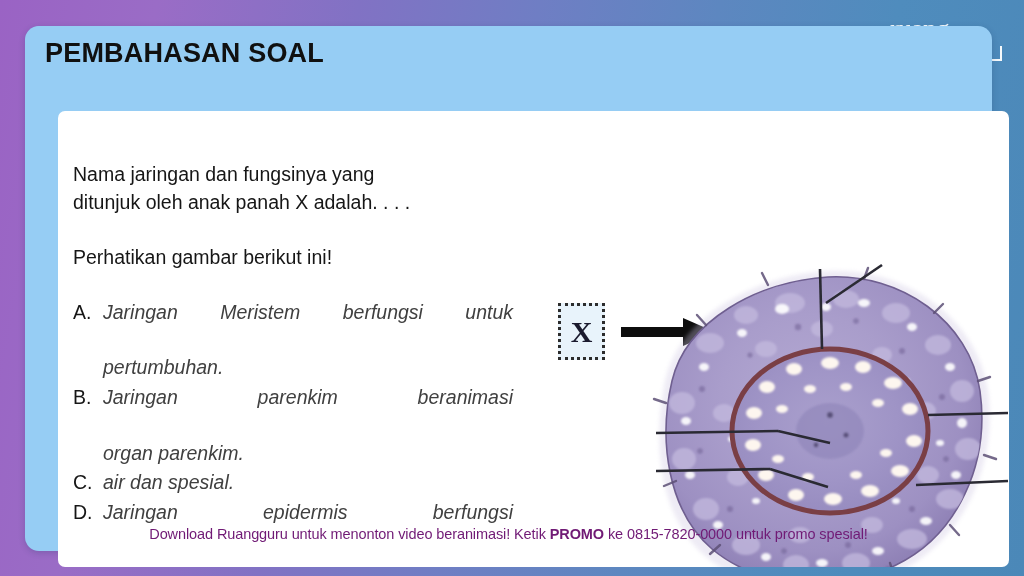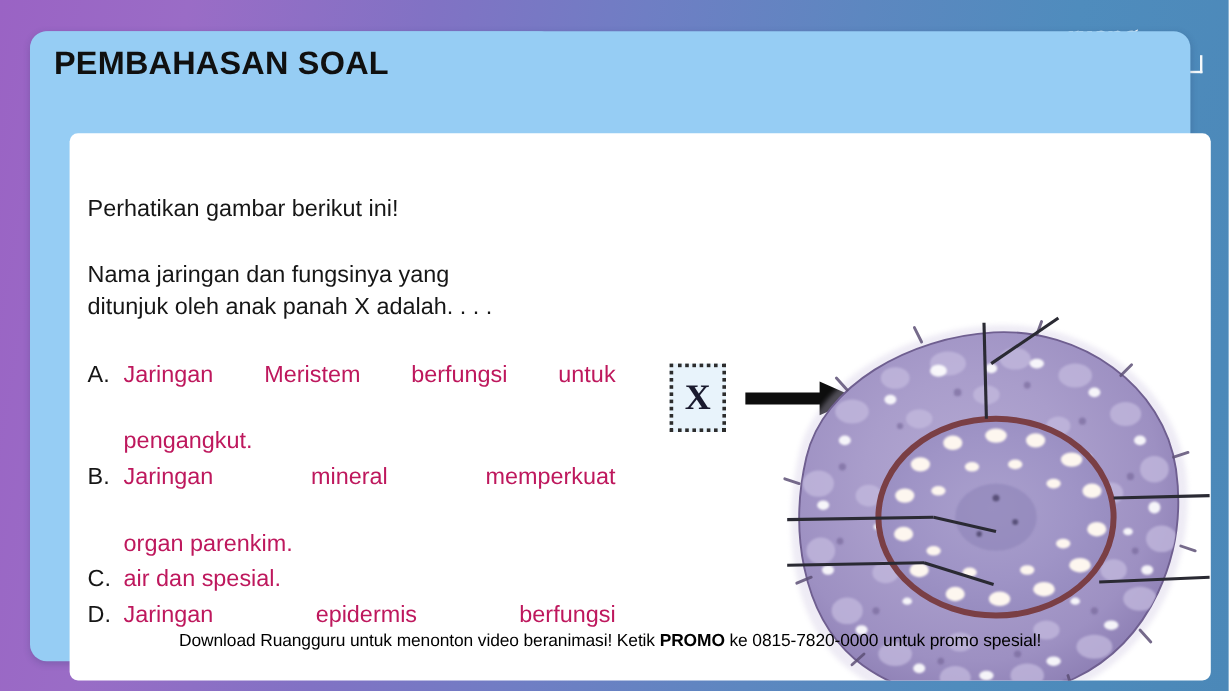--- a/index.html
+++ b/index.html
@@ -151,23 +151,24 @@
     width: 30px;
     flex: 0 0 30px;
     font-size: 19.5px;
     line-height: 1.42;
     color: #161616;
   }
   .opt-text {
     flex: 1 1 auto;
     font-size: 19.5px;
     line-height: 1.42;
-    color: #be185d;
+    color: #404040;
     text-align: justify;
     text-justify: inter-word;
+    font-style: italic;
   }
   .opt-text .l1 {
     display: block;
     text-align: justify;
     text-justify: inter-word;
   }
   .opt-text .l1::after {
     content: "";
     display: inline-block;
     width: 100%;
@@ -223,21 +224,21 @@
     left: 0;
     bottom: 0;
     width: 100%;
     height: 34px;
     display: flex;
     align-items: center;
     justify-content: center;
   }
   #footer-text {
     font-size: 14.5px;
-    color: #000000;
+    color: #701a75;
     white-space: nowrap;
     letter-spacing: -0.1px;
   }
   #footer-text b {
     font-weight: bold;
   }
 </style>
 </head>
 <body>
 
@@ -249,39 +250,39 @@
   </div>
 
   <div id="tab-back" class="tab"></div>
   <div id="tab-front" class="tab"></div>
 
   <div id="card">
 
     <div id="sheet">
 
       <div id="qcol">
-        <p id="lead">Perhatikan gambar berikut ini!</p>
-
         <p id="prompt">
           <span>Nama jaringan dan fungsinya yang</span>
           <span class="lastline">ditunjuk oleh anak panah X adalah. . . .</span>
         </p>
 
+        <p id="lead">Perhatikan gambar berikut ini!</p>
+
         <div class="opt">
           <div class="opt-key">A.</div>
           <div class="opt-text">
             <span class="l1">Jaringan Meristem berfungsi untuk</span>
-            <span class="l2">pengangkut.</span>
+            <span class="l2">pertumbuhan.</span>
           </div>
         </div>
 
         <div class="opt">
           <div class="opt-key">B.</div>
           <div class="opt-text">
-            <span class="l1">Jaringan mineral memperkuat</span>
+            <span class="l1">Jaringan parenkim beranimasi</span>
             <span class="l2">organ parenkim.</span>
           </div>
         </div>
 
         <div class="opt">
           <div class="opt-key">C.</div>
           <div class="opt-text">
             <span class="l2">air dan spesial.</span>
           </div>
         </div>

